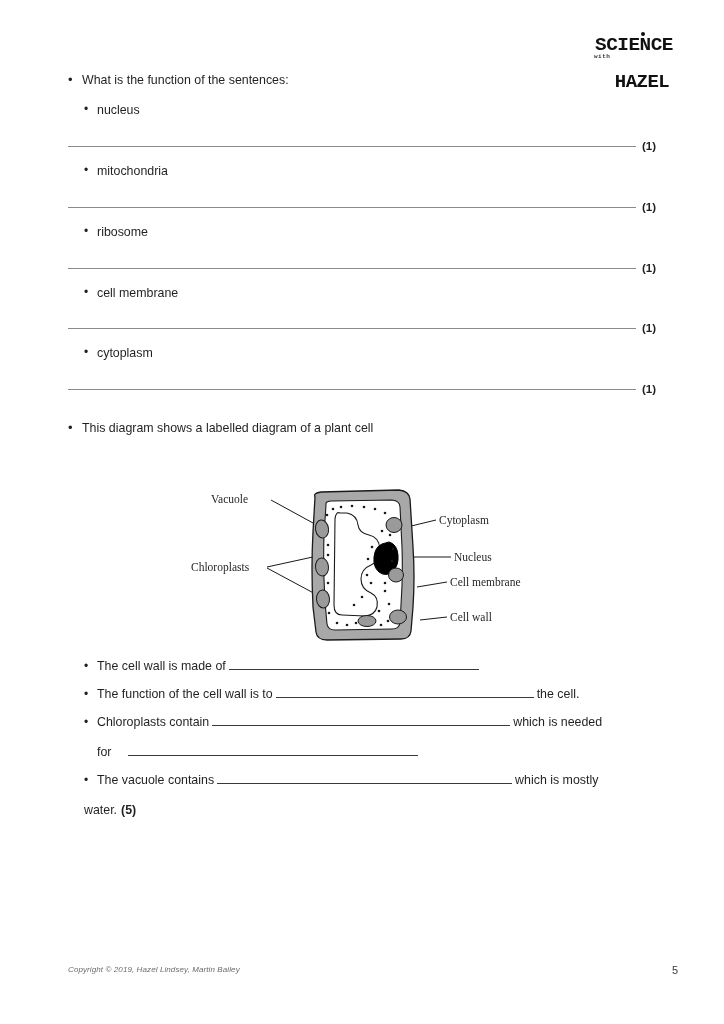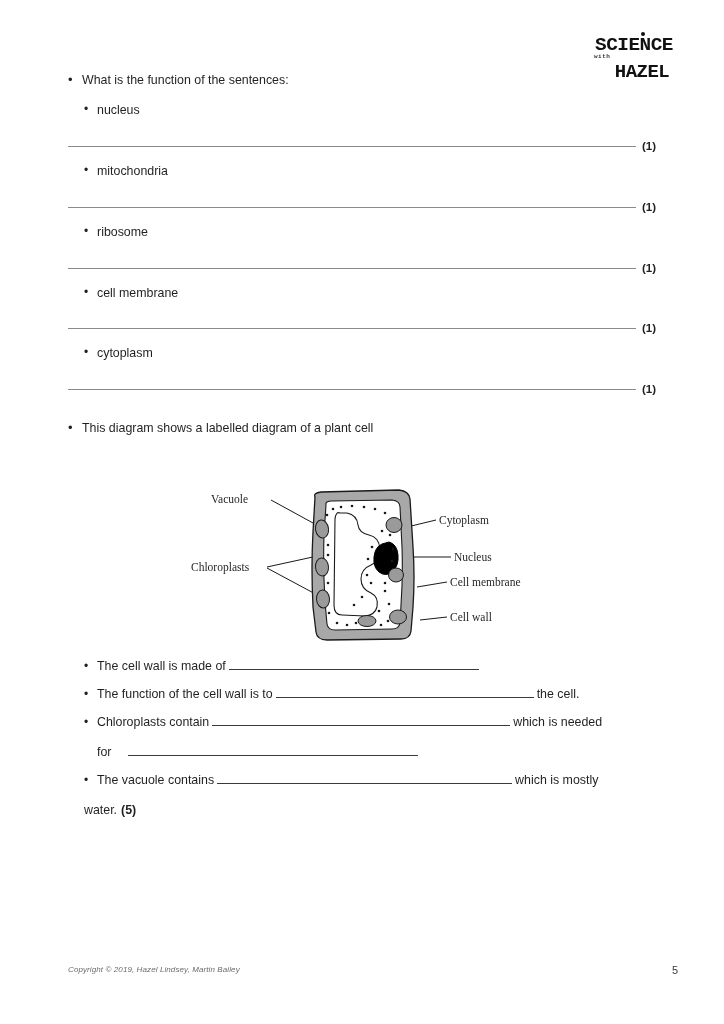--- a/index.html
+++ b/index.html
@@ -36,21 +36,21 @@
     letter-spacing: -0.5px;
   }
   .logo-line1 {
     font-size: 19px;
     display: block;
     transform: scaleX(1.02);
   }
   .logo-line2 {
     font-size: 19px;
     display: block;
-    margin-top: 8px;
+    margin-top: 18px;
     padding-left: 16px;
   }
   .logo-with {
     position: absolute;
     left: 6px;
     top: 18px;
     font-size: 6px;
     font-weight: bold;
     letter-spacing: 0.5px;
     color: #333;

